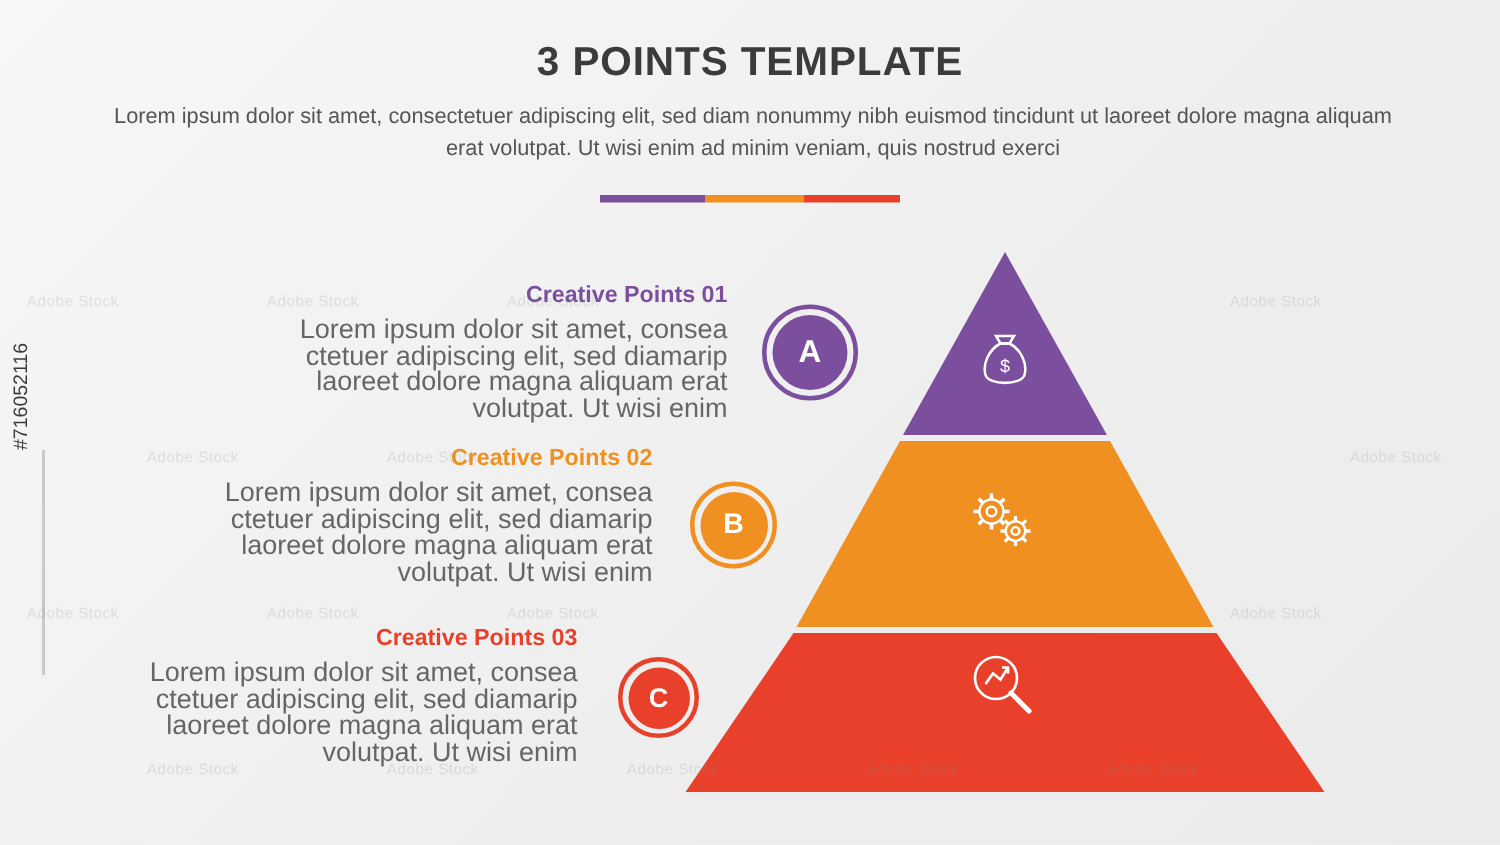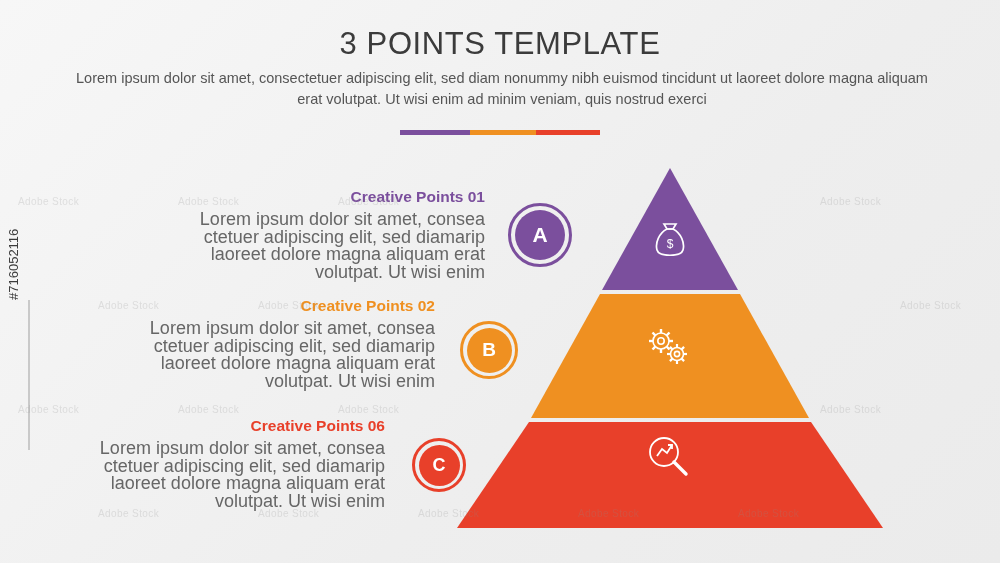--- a/index.html
+++ b/index.html
@@ -57,22 +57,22 @@
     background: #c9c9c9;
   }
 
   
   .title {
     position: absolute;
     top: 26px;
     left: 0;
     width: 1000px;
     text-align: center;
-    font-size: 31px;
-    font-weight: normal;
+    font-size: 27px;
+    font-weight: bold;
     color: #3b3b3b;
     letter-spacing: 0.6px;
   }
   .subtitle {
     position: absolute;
     top: 68px;
     left: 62px;
     width: 880px;
     text-align: center;
     font-size: 14.5px;
@@ -176,21 +176,21 @@
 
   <div class="item" id="item-2">
     <div class="head" style="color:#ef9021">Creative Points 02</div>
     <div class="desc">Lorem ipsum dolor sit amet, consea ctetuer adipiscing elit, sed diamarip laoreet dolore magna aliquam erat volutpat. Ut wisi enim</div>
   </div>
   <div class="badge" id="badge-2">
     <div class="inner">B</div>
   </div>
 
   <div class="item" id="item-3">
-    <div class="head" style="color:#e8402a">Creative Points 06</div>
+    <div class="head" style="color:#e8402a">Creative Points 03</div>
     <div class="desc">Lorem ipsum dolor sit amet, consea ctetuer adipiscing elit, sed diamarip laoreet dolore magna aliquam erat volutpat. Ut wisi enim</div>
   </div>
   <div class="badge" id="badge-3">
     <div class="inner">C</div>
   </div>
 
   <div class="pyramid">
     <svg width="430" height="375" viewBox="0 0 430 375">
 
       <polygon points="215,8 283,130 147,130" fill="#7b4f9d"></polygon>

